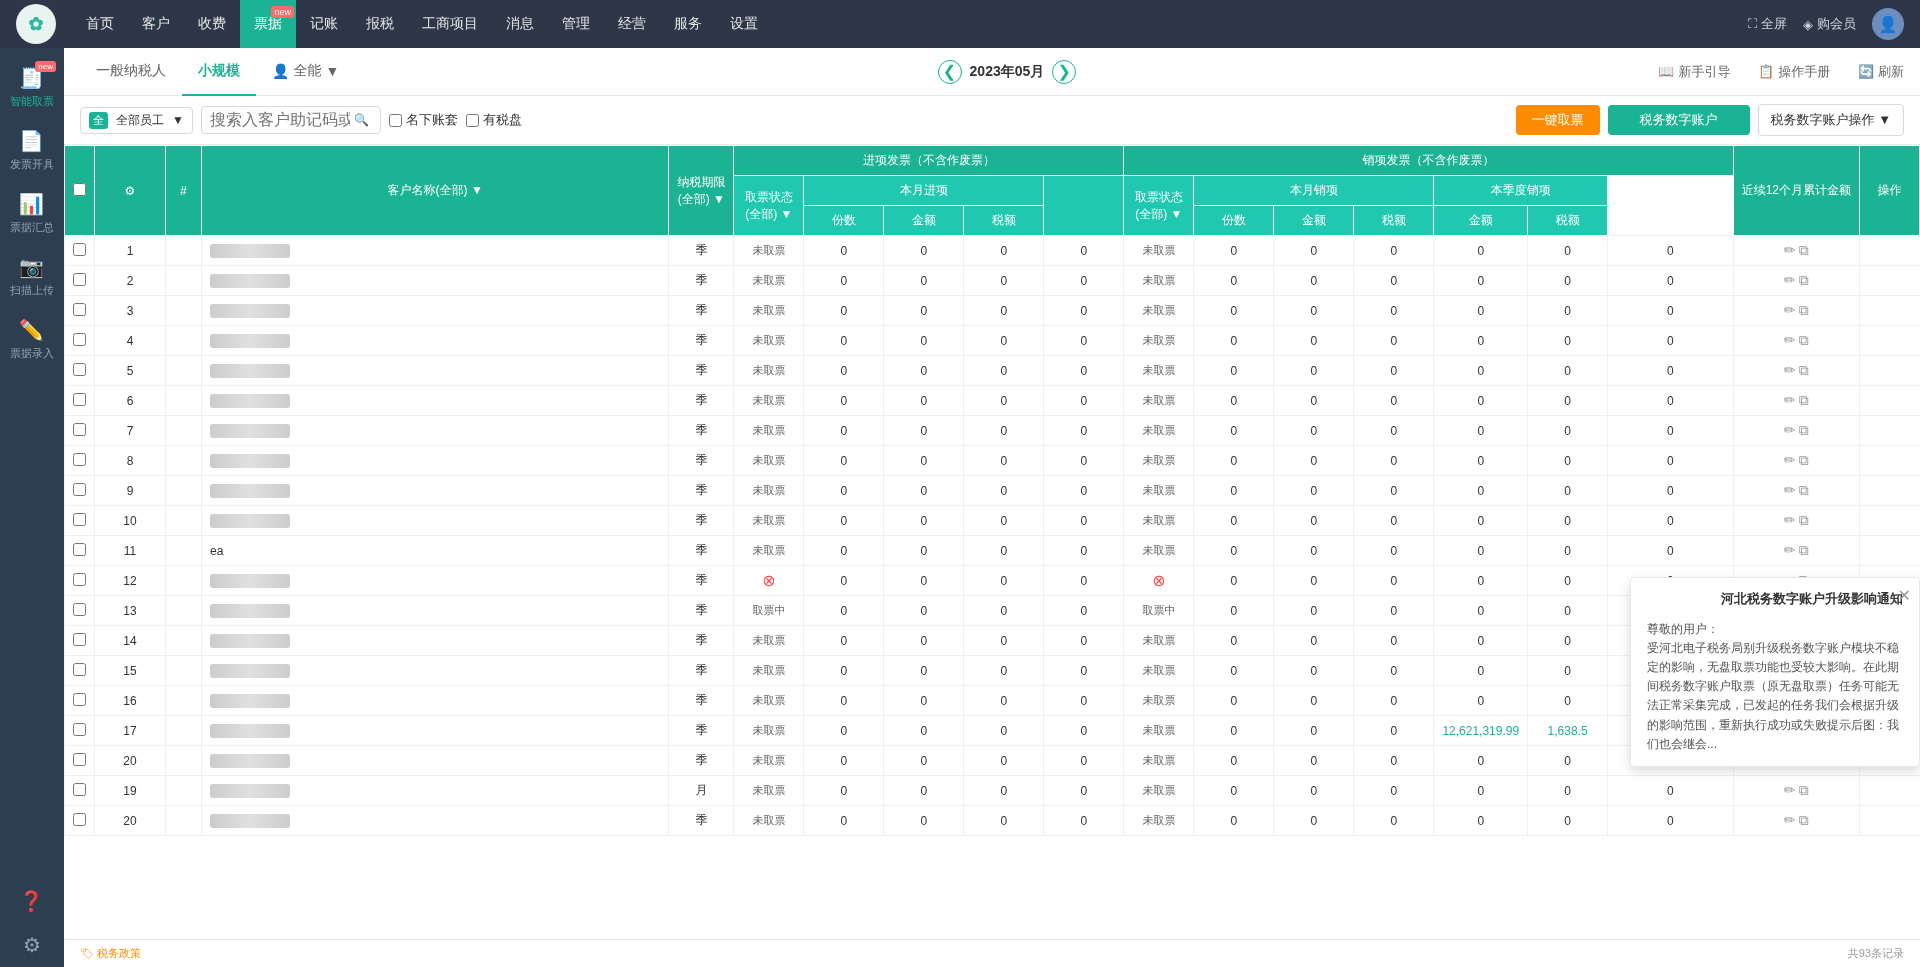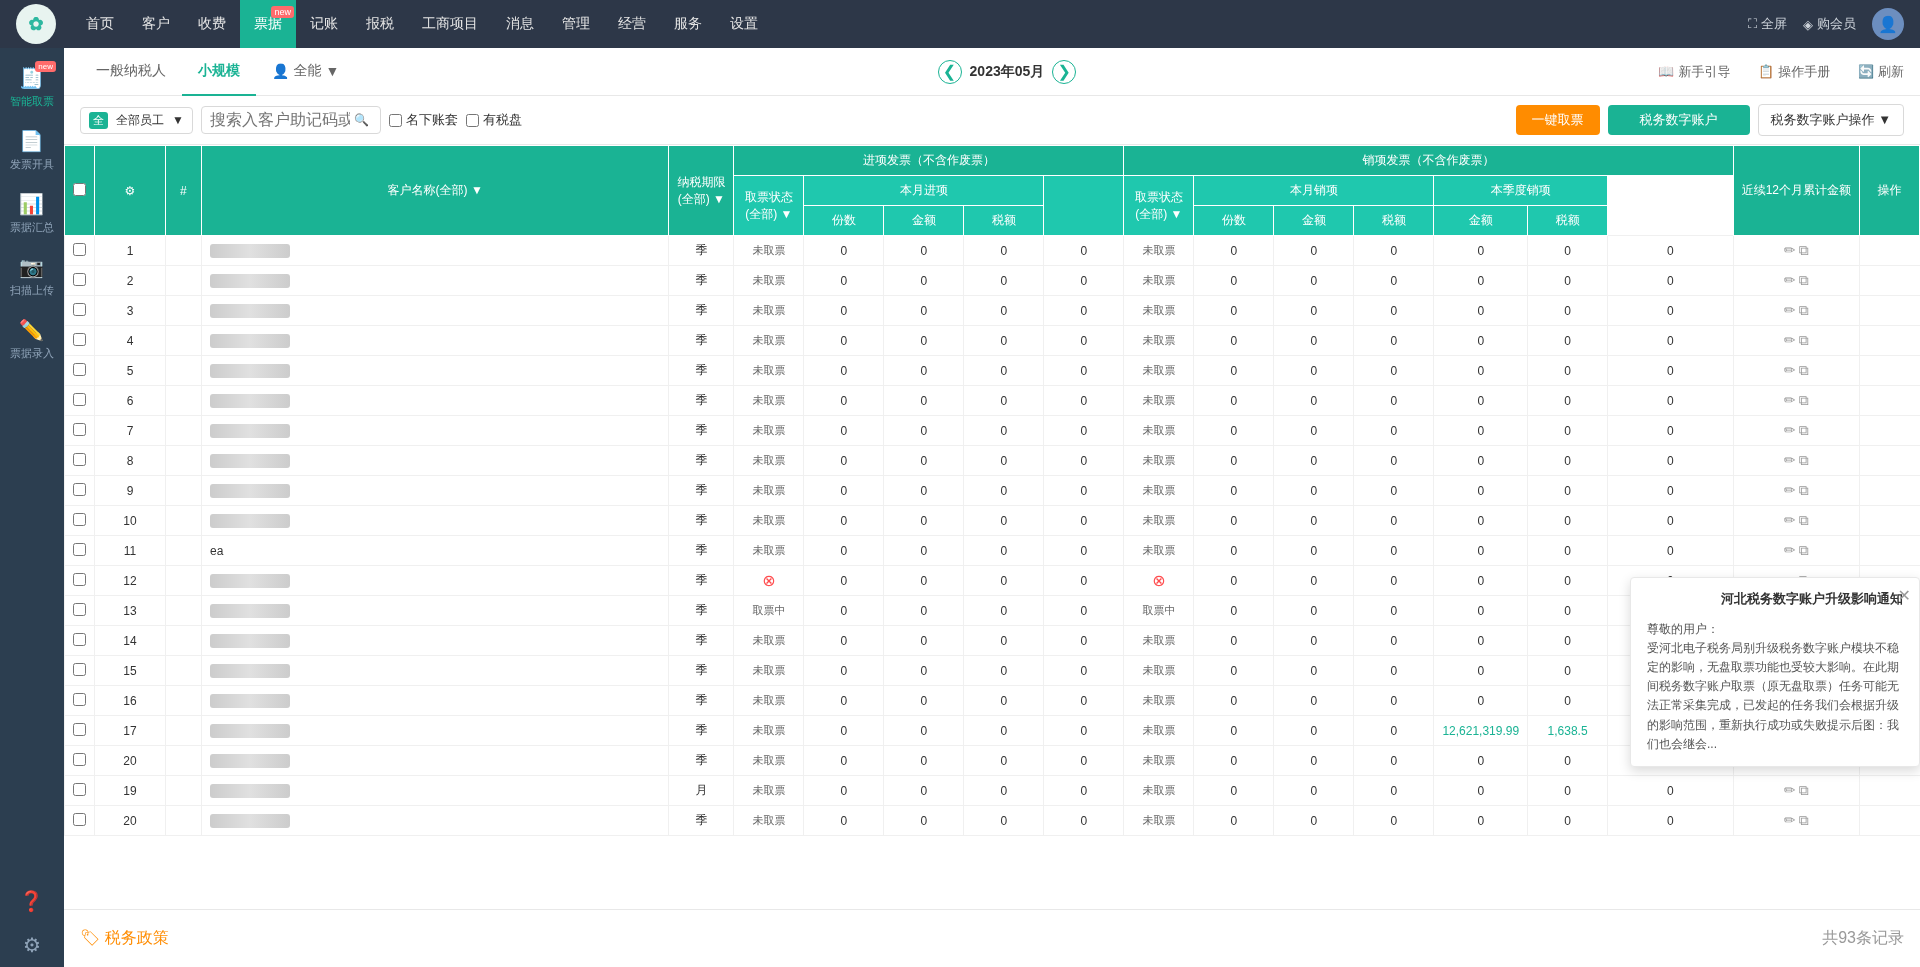--- a/index.html
+++ b/index.html
@@ -165,22 +165,22 @@
     .blurred { color: transparent; background: linear-gradient(90deg, #ccc 0%, #e0e0e0 50%, #ccc 100%); border-radius: 3px; height: 14px; display: inline-block; min-width: 80px; }
     .status-badge {
       display: inline-block; padding: 2px 6px; border-radius: 3px;
       font-size: 11px; color: #666;
     }
     .op-icon { color: #999; cursor: pointer; font-size: 14px; }
 
     
     .status-bar {
       background: #fff; border-top: 1px solid #e8e8e8;
-      padding: 18px 16px; display: flex; align-items: center;
-      font-size: 16px; color: #999; text-align: right;
+      padding: 6px 16px; display: flex; align-items: center;
+      font-size: 11px; color: #999; text-align: right;
     }
     .status-bar a { color: #ff8c00; text-decoration: none; }
 
     
     .notification-popup {
       position: fixed; right: 0; bottom: 200px;
       width: 290px; background: #fff;
       border: 1px solid #e8e8e8; border-radius: 4px;
       box-shadow: 0 4px 12px rgba(0,0,0,0.15);
       padding: 12px 16px; font-size: 12px; color: #333; z-index: 1000;

